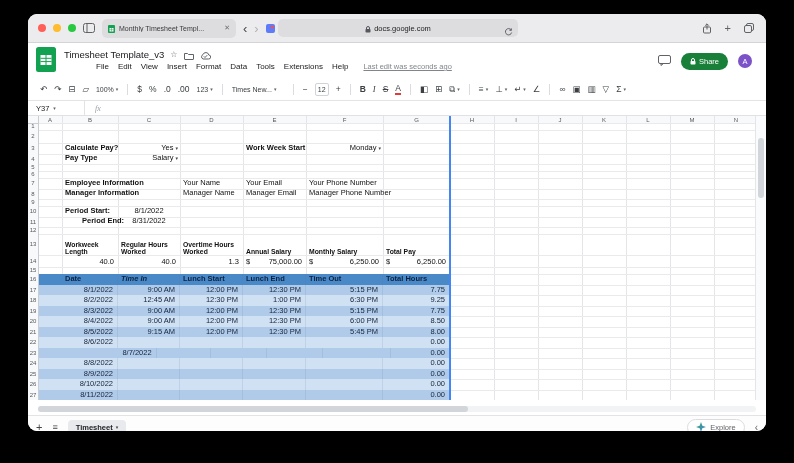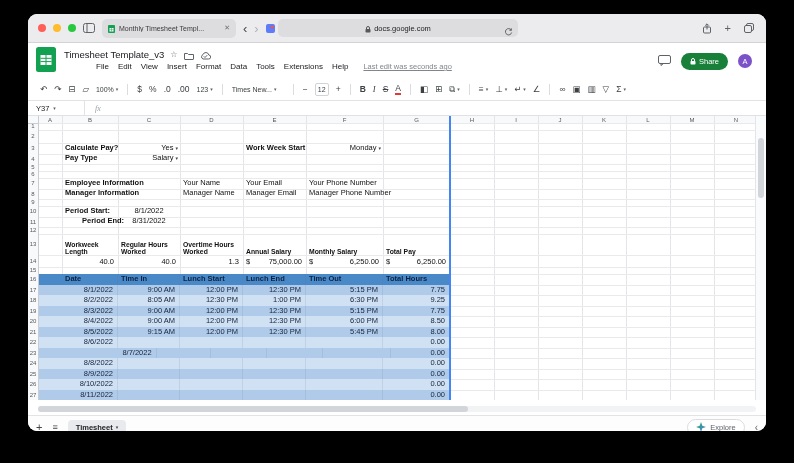--- a/index.html
+++ b/index.html
@@ -358,37 +358,37 @@
           </div>
           <div class="sum-v-cell cur" style="width: 67px;">
             <span>$</span>
             <span>6,250.00</span>
           </div>
         </div>
 
       <div class="tt" id="tt">
           <div class="tt-row tt-head">
             <span style="width: 80px; padding-left: 27px;">Date</span>
-            <span style="width: 62px;">Time In</span>
+            <span style="width: 62px; font-style: italic;">Time In</span>
             <span style="width: 63px;">Lunch Start</span>
             <span style="width: 63px;">Lunch End</span>
             <span style="width: 77px;">Time Out</span>
             <span style="width: 67px;">Total Hours</span>
           </div>
           <div class="tt-row band-a">
             <span style="width: 80px;">8/1/2022</span>
             <span style="width: 62px;">9:00 AM</span>
             <span style="width: 63px;">12:00 PM</span>
             <span style="width: 63px;">12:30 PM</span>
             <span style="width: 77px;">5:15 PM</span>
             <span style="width: 67px;">7.75</span>
           </div>
           <div class="tt-row band-b">
             <span style="width: 80px;">8/2/2022</span>
-            <span style="width: 62px;">8:05 AM</span>
+            <span style="width: 62px;">12:45 AM</span>
             <span style="width: 63px;">12:30 PM</span>
             <span style="width: 63px;">1:00 PM</span>
             <span style="width: 77px;">6:30 PM</span>
             <span style="width: 67px;">9.25</span>
           </div>
           <div class="tt-row band-a">
             <span style="width: 80px;">8/3/2022</span>
             <span style="width: 62px;">9:00 AM</span>
             <span style="width: 63px;">12:00 PM</span>
             <span style="width: 63px;">12:30 PM</span>

